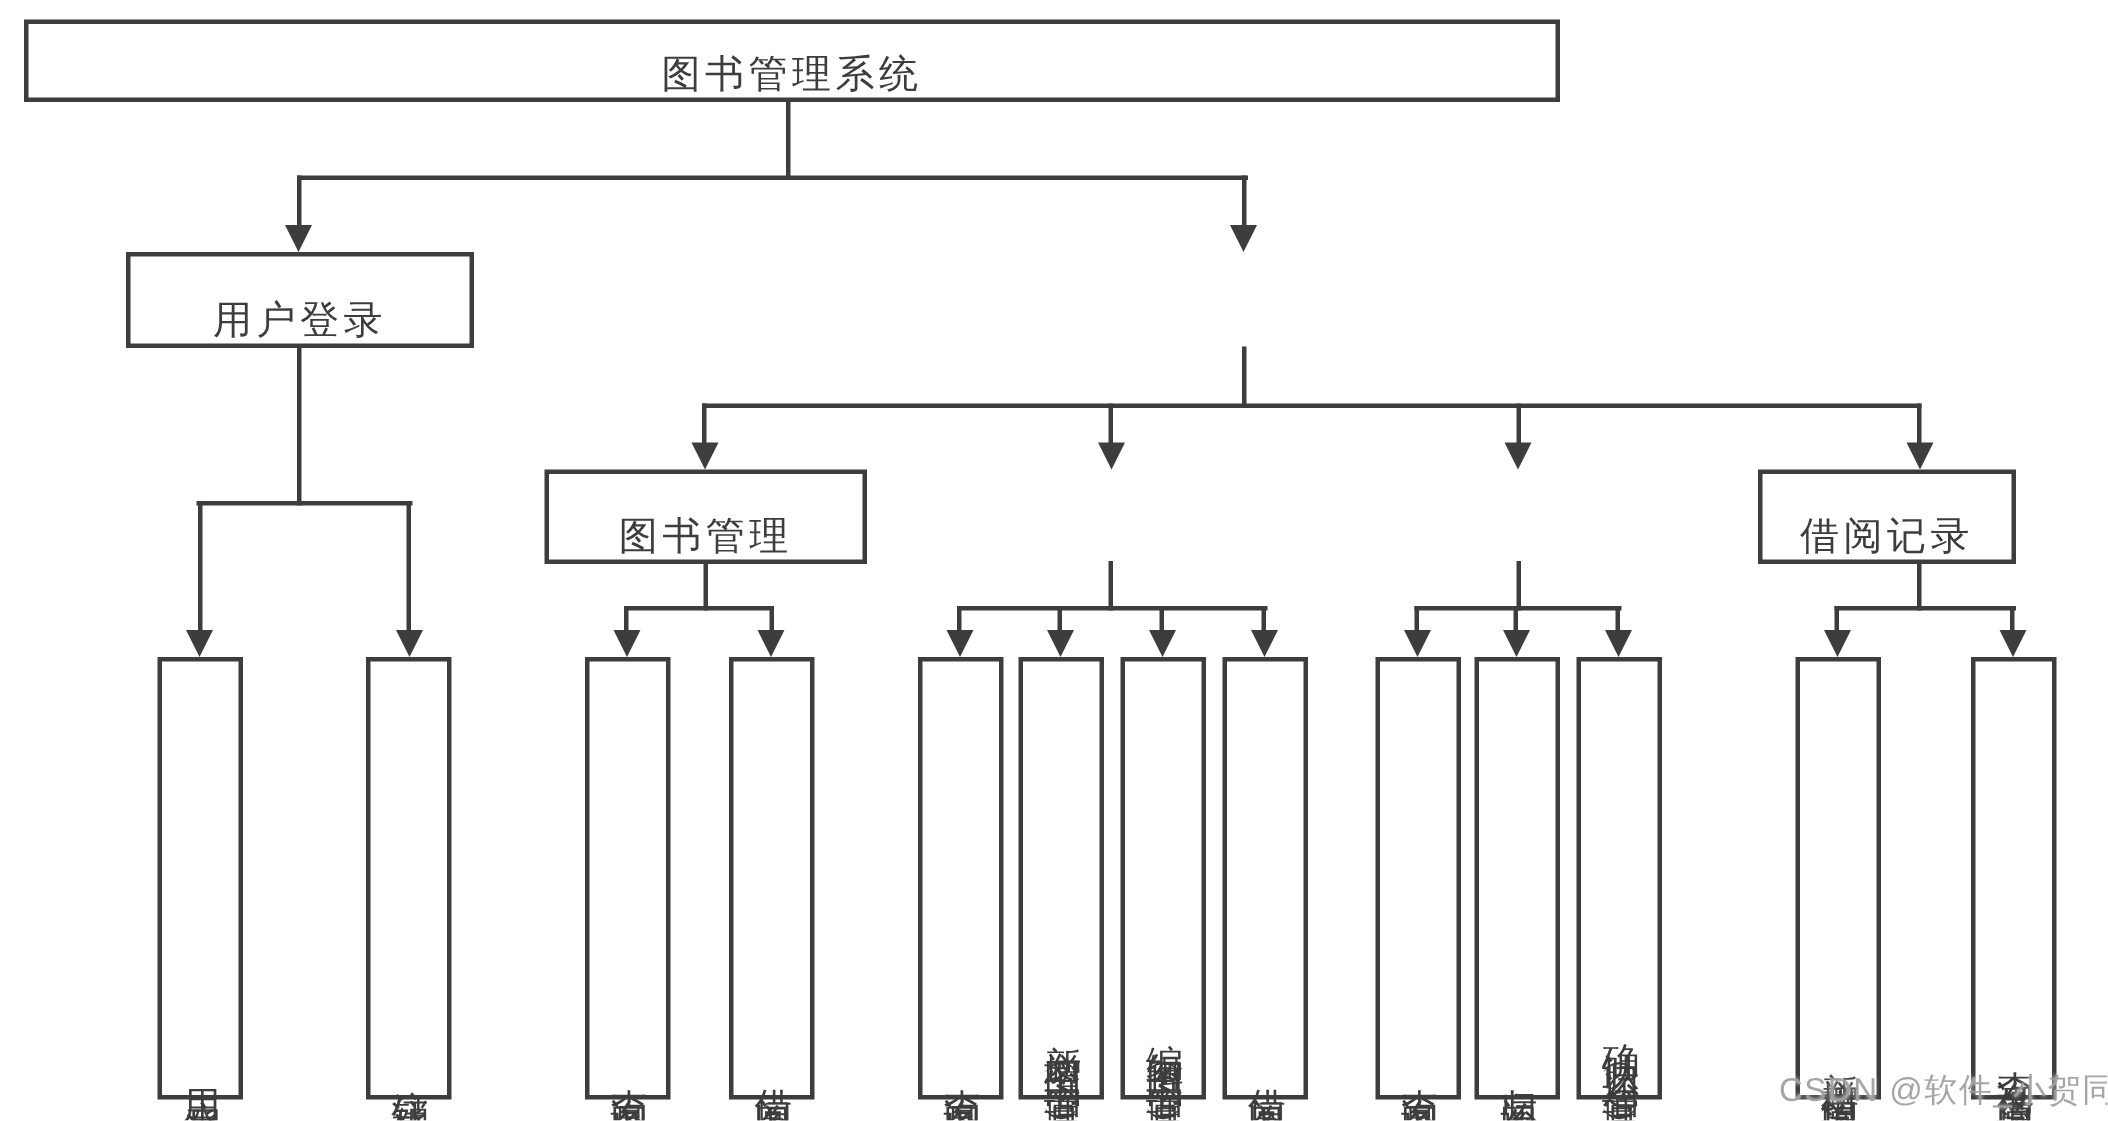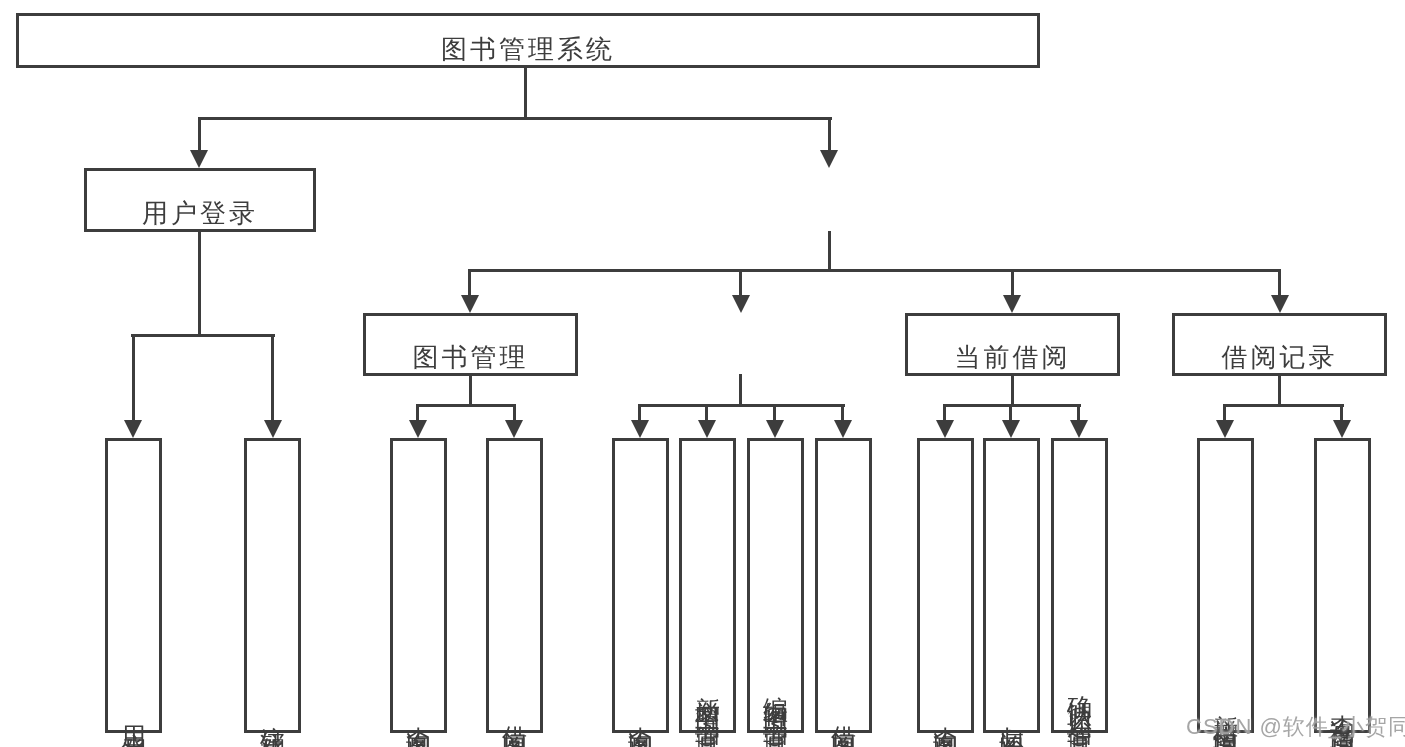--- a/index.html
+++ b/index.html
@@ -96,24 +96,21 @@
     <span class="lbl">图书管理系统</span>
   </div>
 
   <div class="node" style="left:84px;top:168px;width:232px;height:64px">
     <span class="lbl">用户登录</span>
   </div>
 
   <div class="node" style="left:363px;top:313px;width:215px;height:63px">
     <span class="lbl">图书管理</span>
   </div>
-  <div class="node" style="left:905px;top:313px;width:215px;height:63px">
-    <span class="lbl">当前借阅</span>
-  </div>
-  <div class="node" style="left:1172px;top:313px;width:215px;height:63px">
+  <div class="node" style="left:1172px;top:313px;width:172px;height:63px">
     <span class="lbl">借阅记录</span>
   </div>
 
   <div class="node v" style="left:105px;top:438px;width:57px;height:295px">
     <span class="lbl">用户登录</span>
   </div>
   <div class="node v" style="left:244px;top:438px;width:57px;height:295px">
     <span class="lbl">注销登录</span>
   </div>
 

